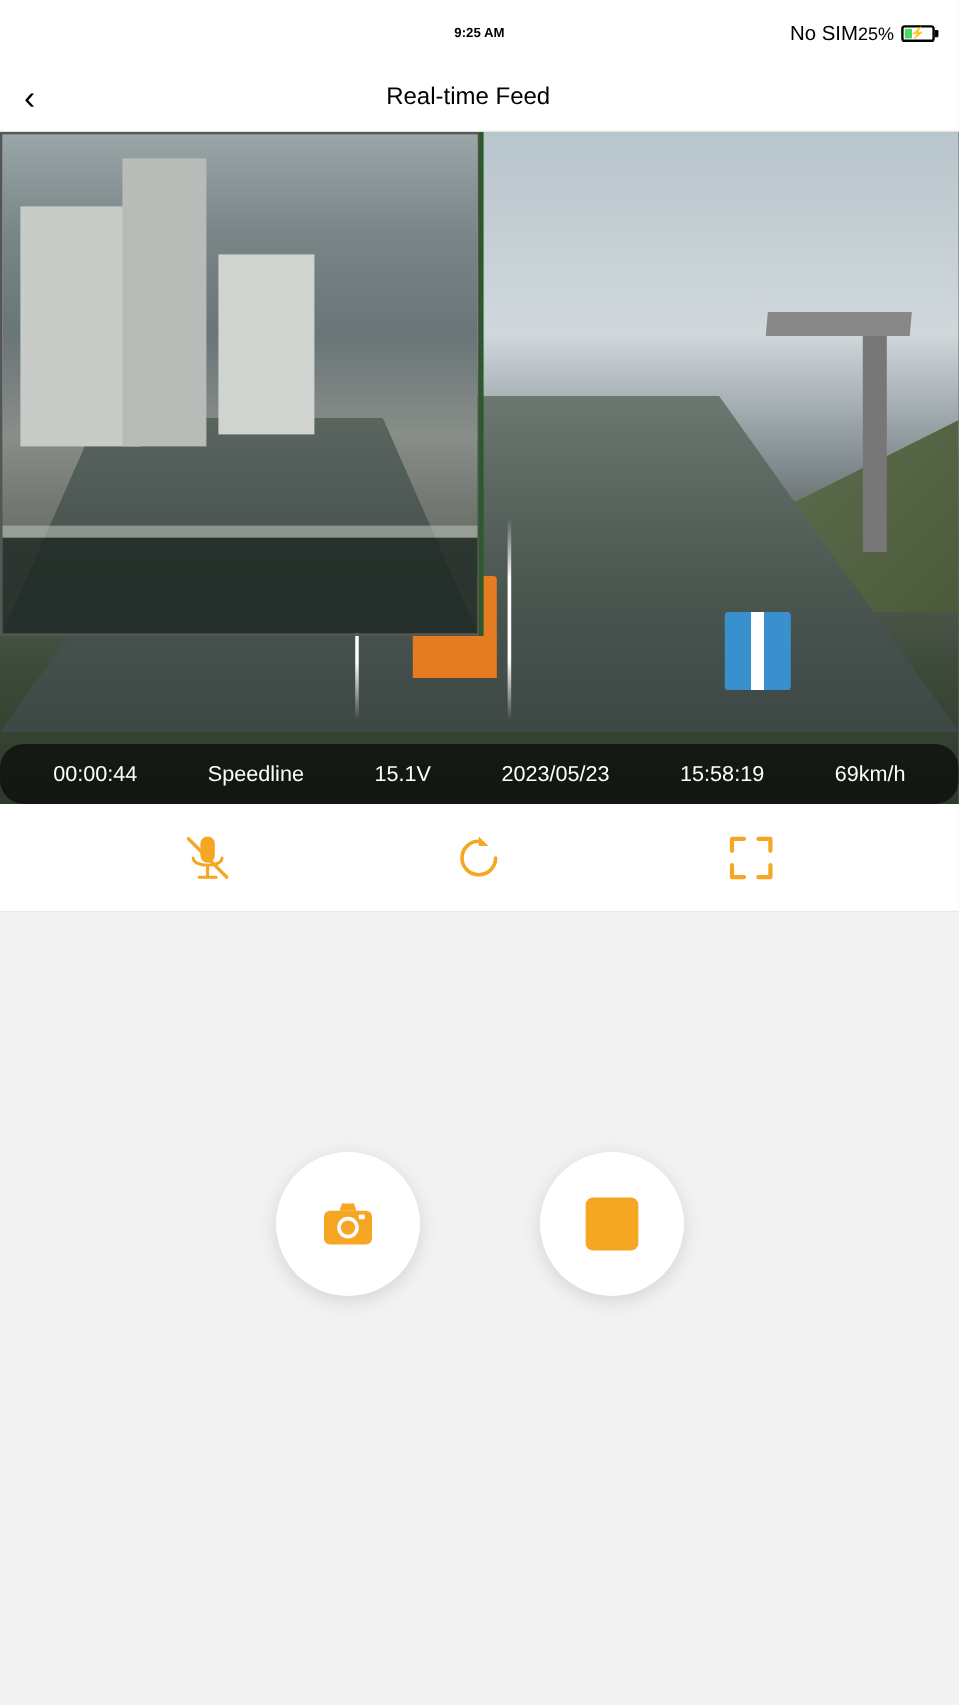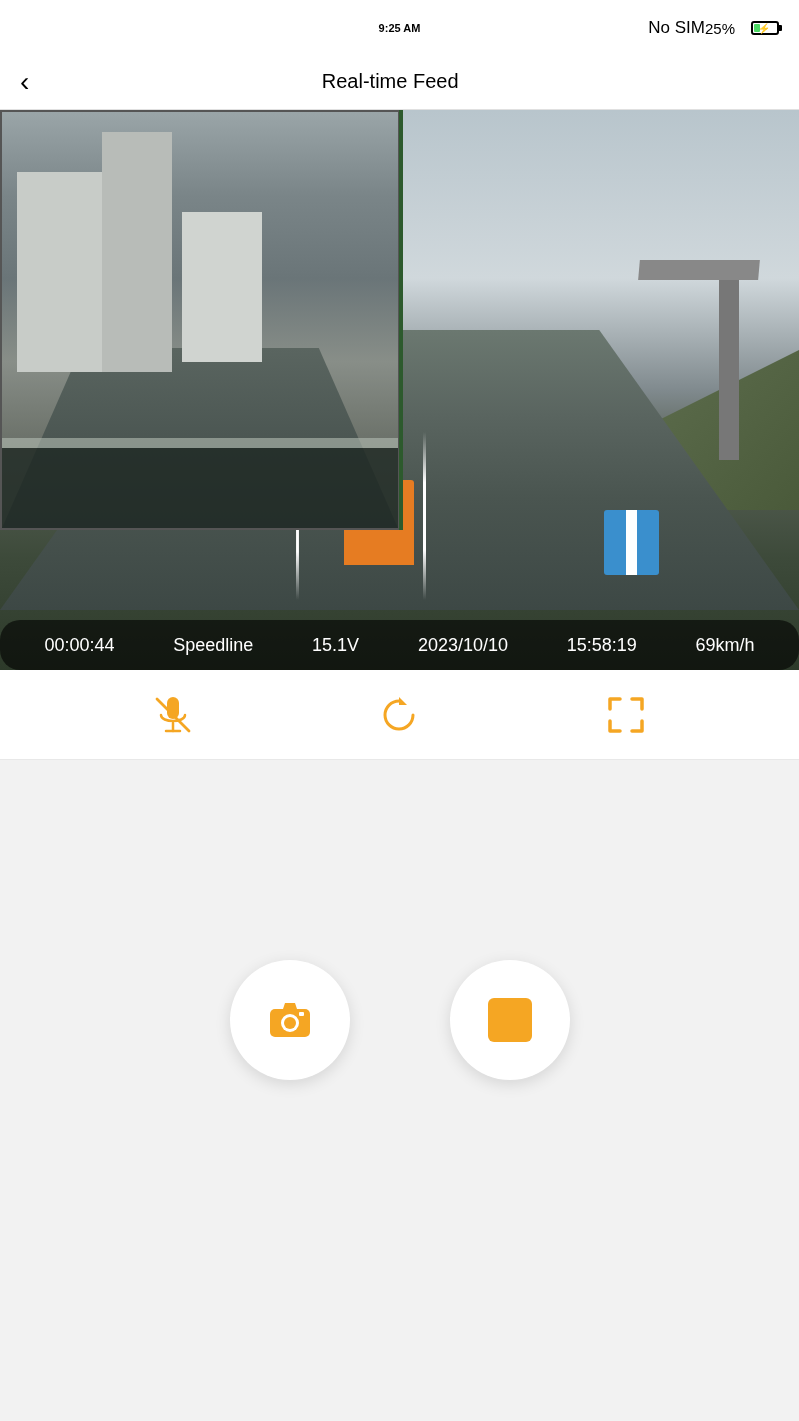--- a/index.html
+++ b/index.html
@@ -34,21 +34,21 @@
       font-weight: 600;
       color: #000;
       position: absolute;
       left: 50%;
       transform: translateX(-50%);
     }
 
     .status-right {
       display: flex;
       align-items: center;
-      gap: 16px;
+      gap: 6px;
       font-size: 15px;
       font-weight: 500;
       color: #000;
     }
 
     .battery-container {
       display: flex;
       align-items: center;
       gap: 3px;
     }
@@ -418,21 +418,21 @@
       <div style="position:absolute;bottom:80px;left:0;right:0;height:10px;background:rgba(180,190,180,0.6);"></div>
     </div>
 
     <div class="divider-bar"></div>
   </div>
 
   <div class="video-overlay">
     <span class="overlay-text">00:00:44</span>
     <span class="overlay-text">Speedline</span>
     <span class="overlay-text">15.1V</span>
-    <span class="overlay-text">2023/10/10</span>
+    <span class="overlay-text">2023/05/23</span>
     <span class="overlay-text">15:58:19</span>
     <span class="overlay-text">69km/h</span>
   </div>
 </div>
 
 <div class="controls-bar">
 
   <div class="control-icon">
     <svg width="44" height="44" viewBox="0 0 44 44" fill="none" xmlns="http://www.w3.org/2000/svg">
 

